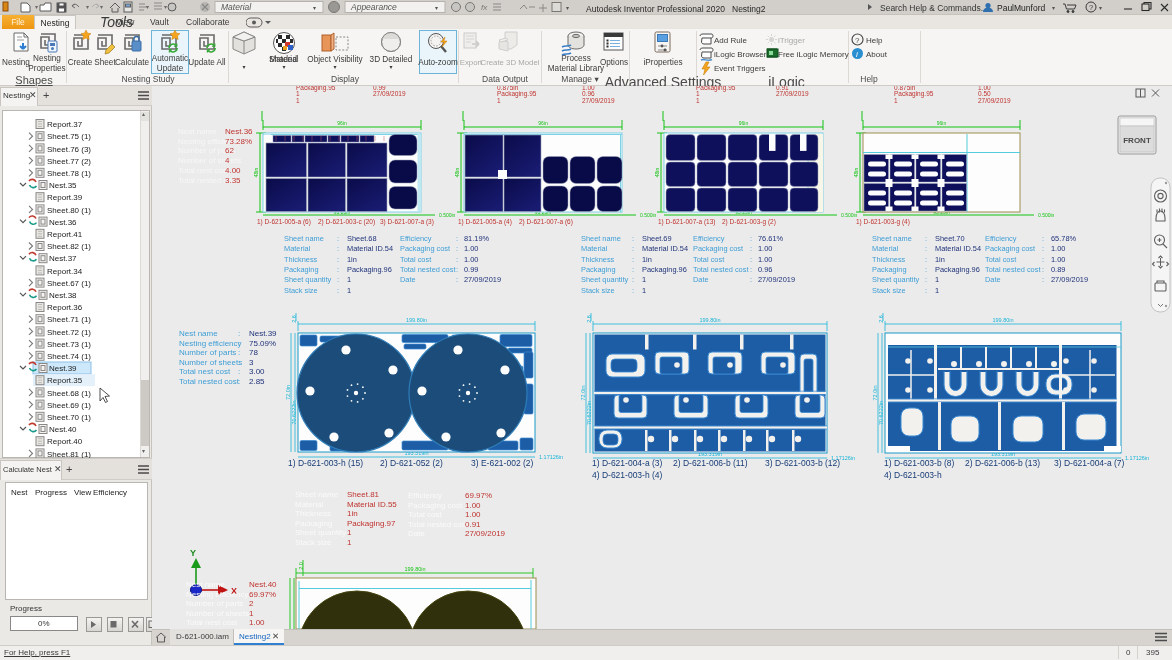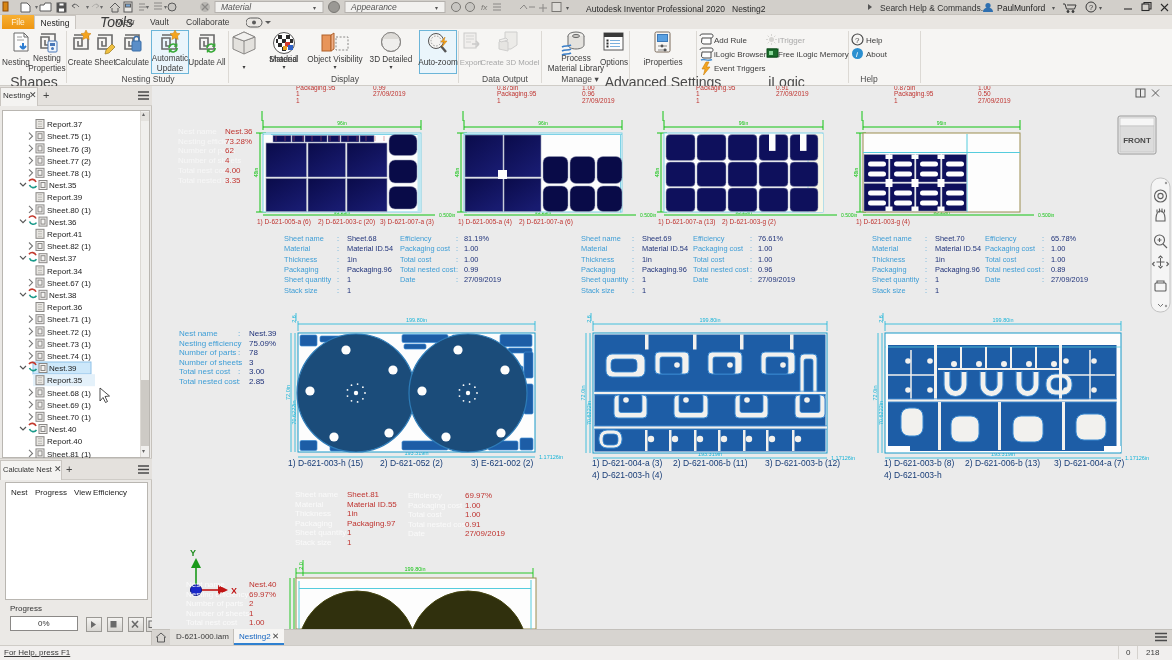--- a/index.html
+++ b/index.html
@@ -88,21 +88,21 @@
   </svg>
 <div class="abs" style="left:0;top:29px;width:1172px;height:57px;background:#f6f5f3;border-bottom:1px solid #cfccc7;"></div>
 <div class="abs" style="left:66px;top:31px;width:1px;height:52px;background:#dcd9d4;"></div>
 <div class="abs" style="left:228px;top:31px;width:1px;height:52px;background:#dcd9d4;"></div>
 <div class="abs" style="left:458px;top:31px;width:1px;height:52px;background:#dcd9d4;"></div>
 <div class="abs" style="left:541px;top:31px;width:1px;height:52px;background:#dcd9d4;"></div>
 <div class="abs" style="left:629px;top:31px;width:1px;height:52px;background:#dcd9d4;"></div>
 <div class="abs" style="left:696px;top:31px;width:1px;height:52px;background:#dcd9d4;"></div>
 <div class="abs" style="left:848px;top:31px;width:1px;height:52px;background:#dcd9d4;"></div>
 <div class="abs" style="left:920px;top:31px;width:1px;height:52px;background:#dcd9d4;"></div>
-<div class="t" style="left:34px;top:74px;transform:translateX(-50%);font-size:14px;color:#4a4a4a;text-decoration:underline;">Shapes</div>
+<div class="t" style="left:34px;top:74px;transform:translateX(-50%);font-size:11px;color:#4a4a4a;text-decoration:underline;">Shapes</div>
 <div class="t" style="left:148px;top:74px;transform:translateX(-50%);font-size:8.5px;color:#4a4a4a;">Nesting Study</div>
 <div class="t" style="left:345px;top:74px;transform:translateX(-50%);font-size:8.5px;color:#4a4a4a;">Display</div>
 <div class="t" style="left:505px;top:74px;transform:translateX(-50%);font-size:8.5px;color:#4a4a4a;">Data Output</div>
 <div class="t" style="left:580px;top:74px;transform:translateX(-50%);font-size:8.5px;color:#4a4a4a;">Manage ▾</div>
 <div class="t" style="left:663px;top:74px;transform:translateX(-50%);font-size:14px;color:#4a4a4a;">Advanced Settings</div>
 <div class="t" style="left:771px;top:74px;transform:translateX(-50%);font-size:14px;color:#4a4a4a;padding-left:31px;">iLogic</div>
 <div class="t" style="left:869px;top:74px;transform:translateX(-50%);font-size:8.5px;color:#4a4a4a;">Help</div>
 <div class="abs" style="left:151px;top:30px;width:38px;height:44px;background:#eaf5fb;border:1px solid #6cb5d8;"></div>
 <div class="abs" style="left:419px;top:30px;width:38px;height:44px;background:#eaf5fb;border:1px solid #6cb5d8;"></div>
 <div class="t" style="left:16px;top:58px;transform:translateX(-50%);font-size:8.2px;color:#3b3b3b;">Nesting</div>
@@ -1106,12 +1106,12 @@
 <div class="t" style="left:239px;top:632px;font-size:8px;color:#1565c0;">Nesting2</div>
 <div class="t" style="left:272px;top:631px;font-size:8.5px;color:#444;">✕</div>
 <svg class="abs" style="left:1155px;top:632px" width="12" height="10">
     <path d="M0 1.5h12M0 5h12M0 8.5h12" stroke="#4a4a4a" stroke-width="1.4"></path>
   </svg>
 <div class="abs" style="left:0;top:645px;width:1172px;height:15px;background:#f1efee;border-top:1px solid #cfccc7;"></div>
 <div class="t" style="left:4px;top:648px;font-size:8px;color:#3a3a3a;text-decoration:underline;">For Help, press F1</div>
 <div class="abs" style="left:1118px;top:646px;width:1px;height:13px;background:#d5d2ce;"></div>
 <div class="abs" style="left:1137px;top:646px;width:1px;height:13px;background:#d5d2ce;"></div>
 <div class="t" style="left:1126px;top:648px;font-size:8px;color:#3a3a3a;">0</div>
-<div class="t" style="left:1146px;top:648px;font-size:8px;color:#3a3a3a;">218</div>
+<div class="t" style="left:1146px;top:648px;font-size:8px;color:#3a3a3a;">395</div>
 </body></html>

